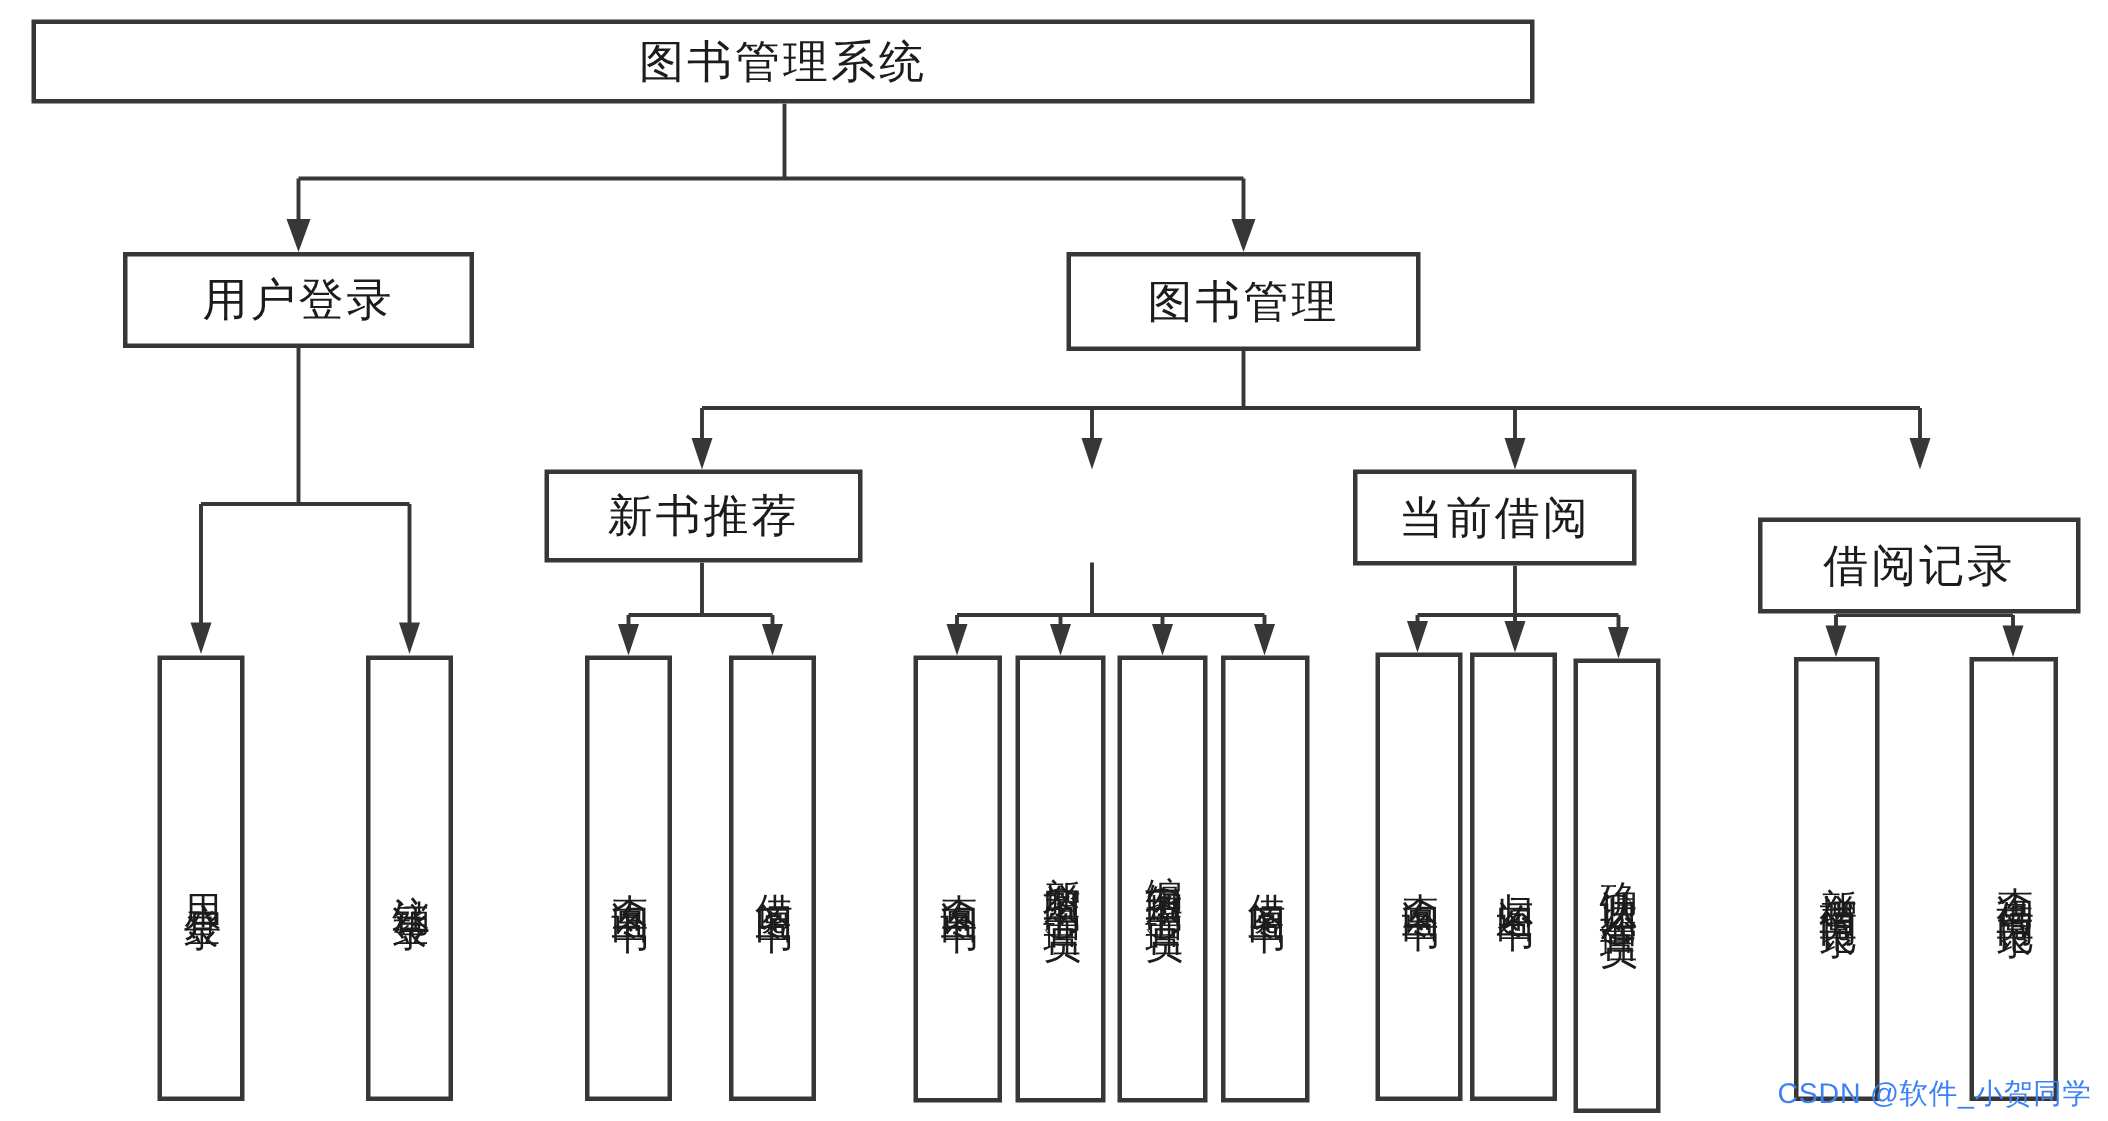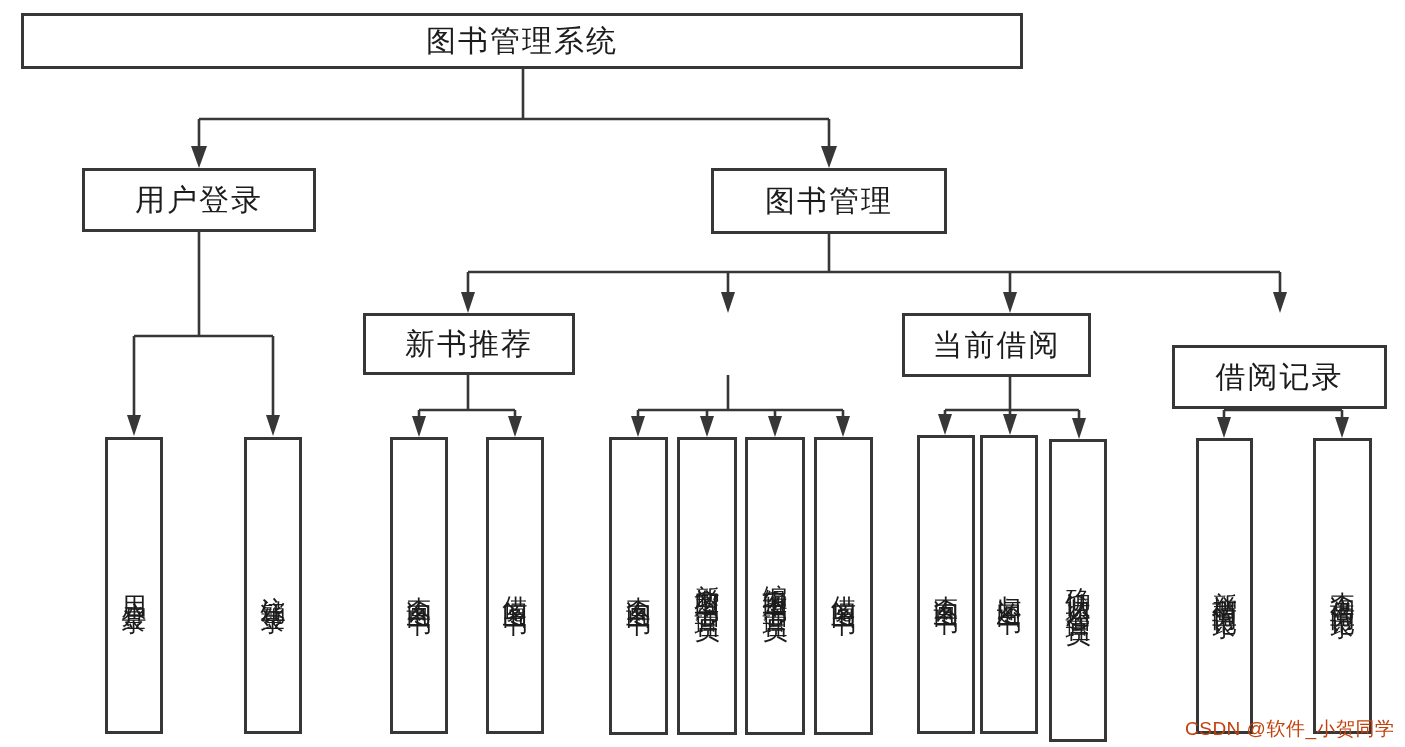--- a/index.html
+++ b/index.html
@@ -46,21 +46,21 @@
     letter-spacing: 5px;
     white-space: nowrap;
     color: #1c1c1c;
   }
   .watermark {
     position: absolute;
     left: 1185px;
     top: 716px;
     font-size: 19px;
     letter-spacing: 0.5px;
-    color: #c2410c;
+    color: #3b82f6;
     white-space: nowrap;
     z-index: 5;
   }
 </style>
 </head>
 <body>
 
 <div class="canvas">
 
   <svg class="connectors" viewBox="0 0 1405 747" xmlns="http://www.w3.org/2000/svg">

